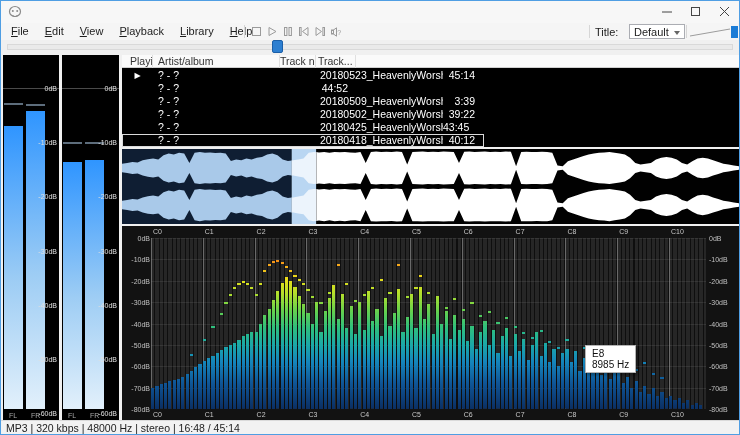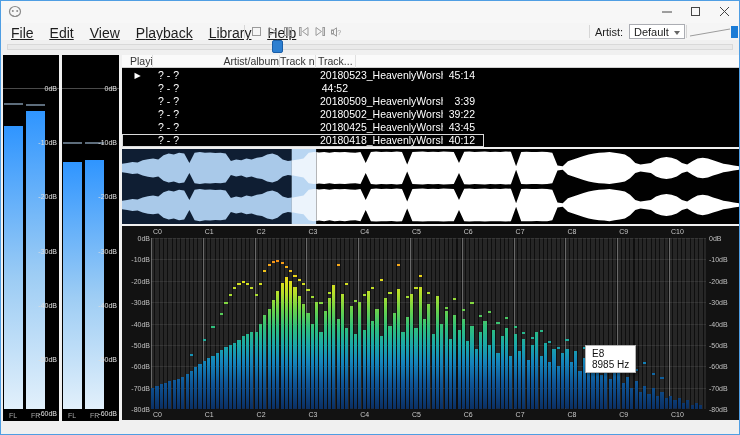--- a/index.html
+++ b/index.html
@@ -13,21 +13,21 @@
   .titlebar .title { position:absolute; left:26px; top:4px; font-size:11px; color:#1d1d1d; white-space:pre; }
   .app-icon { position:absolute; left:7px; top:4px; }
   .winbtns { position:absolute; right:0; top:0; display:flex; }
   .winbtn { width:29px; height:21px; display:flex; align-items:center; justify-content:center;
             color:#444; font-size:10px; }
   .winbtn svg { display:block; }
 
   
   .menurow { position:absolute; left:0; top:22px; right:0; height:17px; background:#f5f5f5; }
   .menus { position:absolute; left:2px; top:0; display:flex; }
-  .menu-item { padding:2px 8px; font-size:14px; color:#1d1d1d;text-decoration:underline; }
+  .menu-item { padding:2px 8px; font-size:11px; color:#1d1d1d; }
   .menu-item u { text-decoration:underline; }
   .vdiv { position:absolute; top:2px; height:13px; width:1px; background:#d6d6d6; }
   .tbtns { position:absolute; left:247px; top:1px; display:flex; }
   .tbtn { width:16px; height:15px; display:flex; align-items:center; justify-content:center; }
   .tbtn svg { display:block; }
   .orderlbl { position:absolute; left:594px; top:3px; font-size:11px; color:#1d1d1d; }
   .combo { position:absolute; left:628px; top:1px; width:56px; height:15px; background:#fff;
            border:1px solid #abadb3; font-size:11px; color:#1d1d1d; }
   .combo .val { position:absolute; left:4px; top:1px; }
   .combo .arrow { position:absolute; right:4px; top:6px; width:0; height:0;
@@ -160,21 +160,21 @@
       </div>
       <div class="tbtn">
         <svg width="11" height="10" viewBox="0 0 11 10">
             <rect x="0.5" y="3" width="2" height="4" fill="none" stroke="#9a9a9a" stroke-width="1"></rect>
             <path d="M2.5 3 L5.5 0.8 L5.5 9.2 L2.5 7" fill="none" stroke="#9a9a9a" stroke-width="1"></path>
             <text x="6.2" y="7.5" font-size="7" fill="#9a9a9a" font-family="Liberation Sans, sans-serif">?</text>
           </svg>
       </div>
     </div>
     <div class="vdiv" style="left:588px"></div>
-    <span class="orderlbl">Artist:</span>
+    <span class="orderlbl">Title:</span>
     <div class="combo">
       <span class="val">Default</span>
       <span class="arrow"></span>
     </div>
     <div class="vdiv" style="left:685px"></div>
     <div class="volume">
       <svg width="50" height="15" viewBox="0 0 50 15">
           <line x1="1" y1="12" x2="41" y2="5" stroke="#9c9c9c" stroke-width="1"></line>
         </svg>
       <div class="vol-handle"></div>
@@ -215,21 +215,21 @@
       <div class="m-lbl" style="top: 138.4px;">-20dB</div>
       <div class="m-lbl" style="top: 192.6px;">-30dB</div>
       <div class="m-lbl" style="top: 246.8px;">-40dB</div>
       <div class="m-lbl" style="top: 301px;">-50dB</div>
       <div class="m-lbl" style="top: 355.2px;">-60dB</div>
     </div>
 
   <div class="playlist">
     <div class="pl-header" id="pl-header">
         <div class="pl-hcell" style="width: 31px; text-align: right; padding-left: 8px; padding-right: 8px;">Playi</div>
-        <div class="pl-hcell" style="width: 127px; text-align: right; padding-left: 5px; padding-right: 0px;">Artist/album</div>
+        <div class="pl-hcell" style="width: 127px; text-align: left; padding-left: 5px; padding-right: 0px;">Artist/album</div>
         <div class="pl-hcell" style="width: 36px; text-align: right; padding-left: 0px; padding-right: 6px;">Track no</div>
         <div class="pl-hcell" style="width: 40px; text-align: left; padding-left: 2px; padding-right: 0px;">Track...</div>
       </div>
     <div id="pl-rows">
         <div class="pl-row" style="top: 14px;">
           <div class="pl-cell" style="width: 31px; text-align: center; font-size: 8px;">▶</div>
           <div class="pl-cell" style="width: 127px; text-align: left; padding-left: 5px;">? - ?</div>
           <div class="pl-cell" style="width: 36px; text-align: right; padding-left: 6px;"></div>
           <div class="pl-cell" style="width: 127px; text-align: left; padding-left: 4px;">20180523_HeavenlyWorship</div>
           <div class="pl-cell" style="width: 40px; text-align: right; padding-right: 8px;">45:14</div>
@@ -252,21 +252,21 @@
           <div class="pl-cell" style="width: 127px; text-align: left; padding-left: 5px;">? - ?</div>
           <div class="pl-cell" style="width: 36px; text-align: right; padding-left: 6px;"></div>
           <div class="pl-cell" style="width: 127px; text-align: left; padding-left: 4px;">20180502_HeavenlyWorship</div>
           <div class="pl-cell" style="width: 40px; text-align: right; padding-right: 8px;">39:22</div>
         </div>
         <div class="pl-row" style="top: 66px;">
           <div class="pl-cell" style="width: 31px; text-align: center; font-size: 8px;"></div>
           <div class="pl-cell" style="width: 127px; text-align: left; padding-left: 5px;">? - ?</div>
           <div class="pl-cell" style="width: 36px; text-align: right; padding-left: 6px;"></div>
           <div class="pl-cell" style="width: 127px; text-align: left; padding-left: 4px;">20180425_HeavenlyWorship</div>
-          <div class="pl-cell" style="width: 40px; text-align: right; padding-right: 8px;">43:45</div>
+          <div class="pl-cell" style="width: 40px; text-align: left; padding-right: 8px;">43:45</div>
         </div>
         <div class="pl-row" style="top: 79px;">
           <div class="pl-cell" style="width: 31px; text-align: center; font-size: 8px;"></div>
           <div class="pl-cell" style="width: 127px; text-align: left; padding-left: 5px;">? - ?</div>
           <div class="pl-cell" style="width: 36px; text-align: right; padding-left: 6px;"></div>
           <div class="pl-cell" style="width: 127px; text-align: left; padding-left: 4px;">20180418_HeavenlyWorship</div>
           <div class="pl-cell" style="width: 40px; text-align: right; padding-right: 8px;">40:12</div>
         </div>
         <div class="pl-focus" style="top: 79px;"></div>
       </div>
@@ -554,13 +554,16 @@
         <div class="sp-note" style="left: 497.2px; top: 185px;">C9</div>
         <div class="sp-note" style="left: 549px; top: 2px;">C10</div>
         <div class="sp-note" style="left: 549px; top: 185px;">C10</div>
       </div>
     <div class="tooltip">
       <div>E8</div>
       <div>8985 Hz</div>
     </div>
   </div>
 
+  <div class="statusbar">
+    <span>MP3 | 320 kbps | 48000 Hz | stereo | 16:48 / 45:14</span>
+  </div>
 </div>
 
 </body></html>

